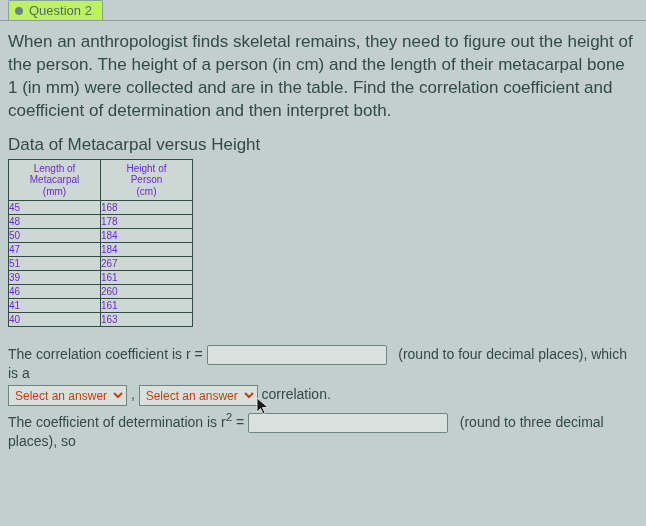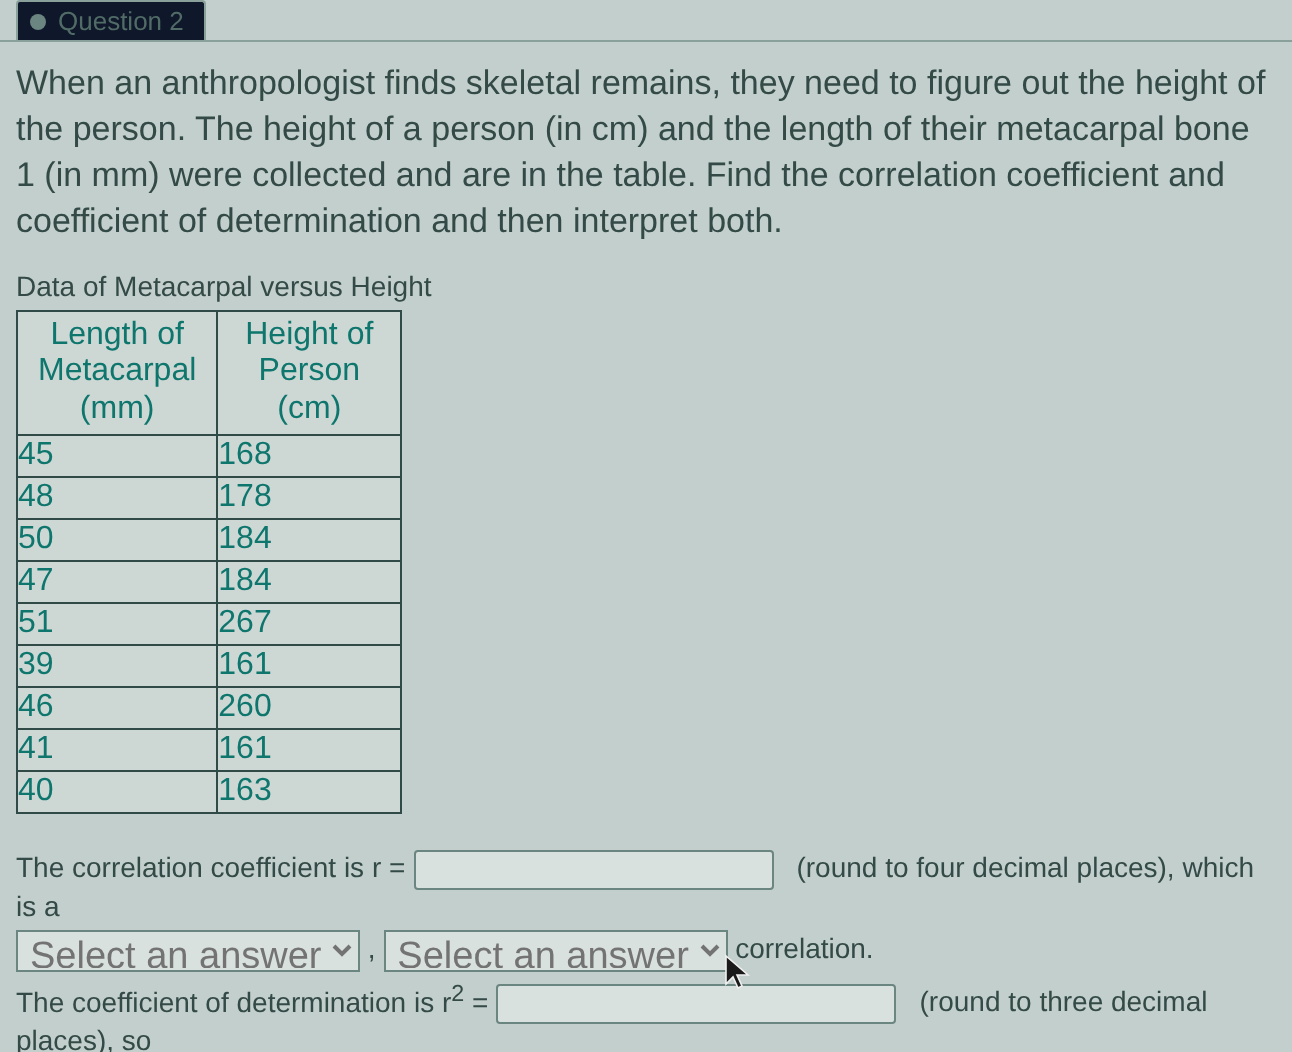--- a/index.html
+++ b/index.html
@@ -12,55 +12,55 @@
     overflow: hidden;
     position: relative;
   }
   .tab {
     display: inline-flex;
     align-items: center;
     gap: 6px;
     border: 1px solid #8aa09a;
     border-bottom: none;
     padding: 2px 10px 2px 6px;
-    background: #0f172a;
+    background: #bef264;
     margin-left: 8px;
     font-size: 13px;
     color: #516b66;
     border-radius: 2px 2px 0 0;
   }
   .tab .dot {
     width: 8px; height: 8px; border-radius: 50%;
     background: #6b8580;
     display: inline-block;
   }
   .tabline { border-bottom: 1px solid #8aa09a; padding-top: 0px;}
   .content { padding: 10px 10px 10px 8px; }
   .para {
     font-size: 17px;
     line-height: 1.35;
     color: #344a46;
     margin-bottom: 12px;
     white-space: normal;
   }
   .caption {
-    font-size: 14px;
+    font-size: 17px;
     color: #344a46;
     margin-bottom: 4px;
   }
   table.data {
     border-collapse: collapse;
     margin-bottom: 18px;
   }
   table.data th, table.data td {
     border: 1px solid #2f4a47;
-    font-size: 16px;
+    font-size: 10px;
     text-align: center;
     background: #cdd8d4;
-    color: #0f766e;
+    color: #6d28d9;
   }
   table.data th {
     padding: 3px 10px;
     font-weight: 400;
     line-height: 1.15;
   }
   table.data td {
     padding: 1px 0;
     text-align: left;
     padding-right: 18px;
@@ -79,22 +79,22 @@
     height: 20px;
     vertical-align: middle;
     border-radius: 2px;
   }
   .blank.w1 { width: 180px; }
   .blank.w2 { width: 200px; }
   .blank.w3 { width: 160px; }
   select.sel {
     border: 1px solid #6b8580;
     background: #d8e1dd;
-    font-size: 19px;
-    color: #737373;
+    font-size: 12px;
+    color: #c2410c;
     padding: 1px 2px;
     height: 21px;
     vertical-align: middle;
     font-family: inherit;
   }
   .cursor {
     position: relative;
     display: inline-block;
     width: 0; height: 0;
   }

